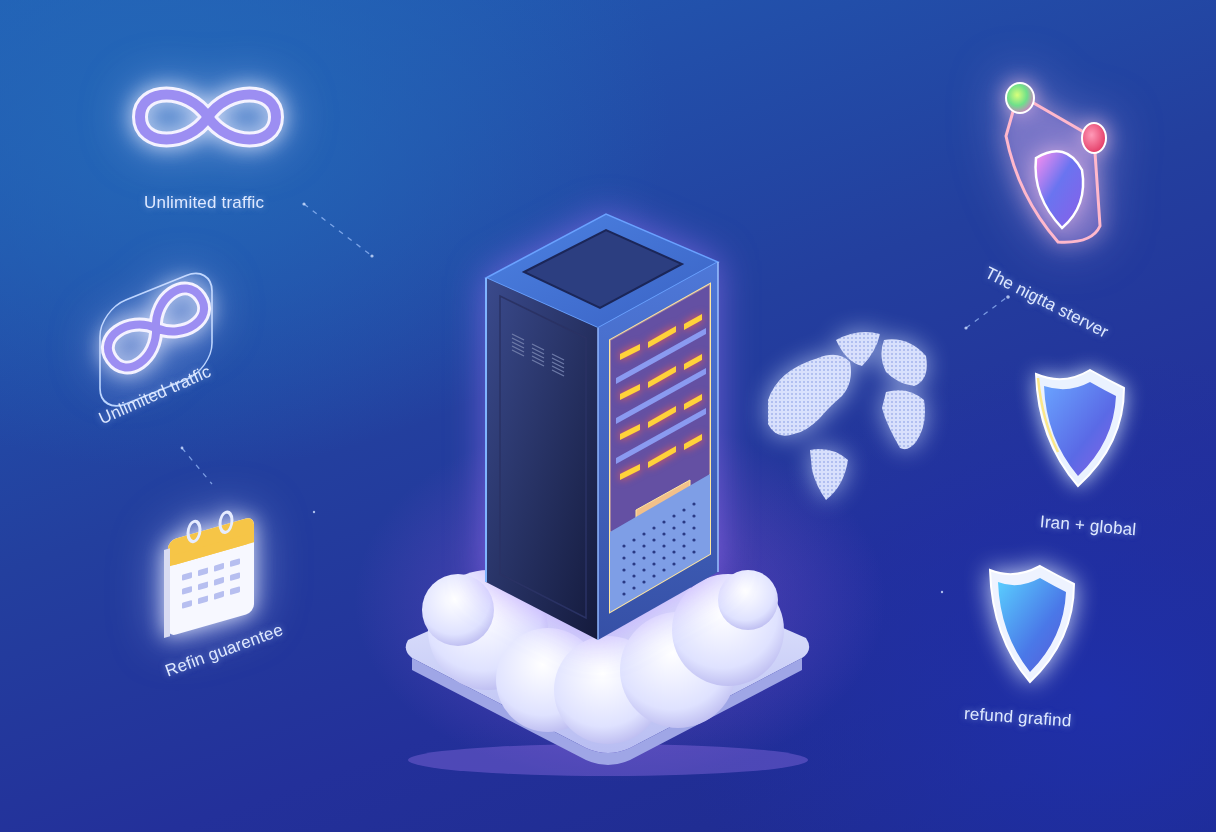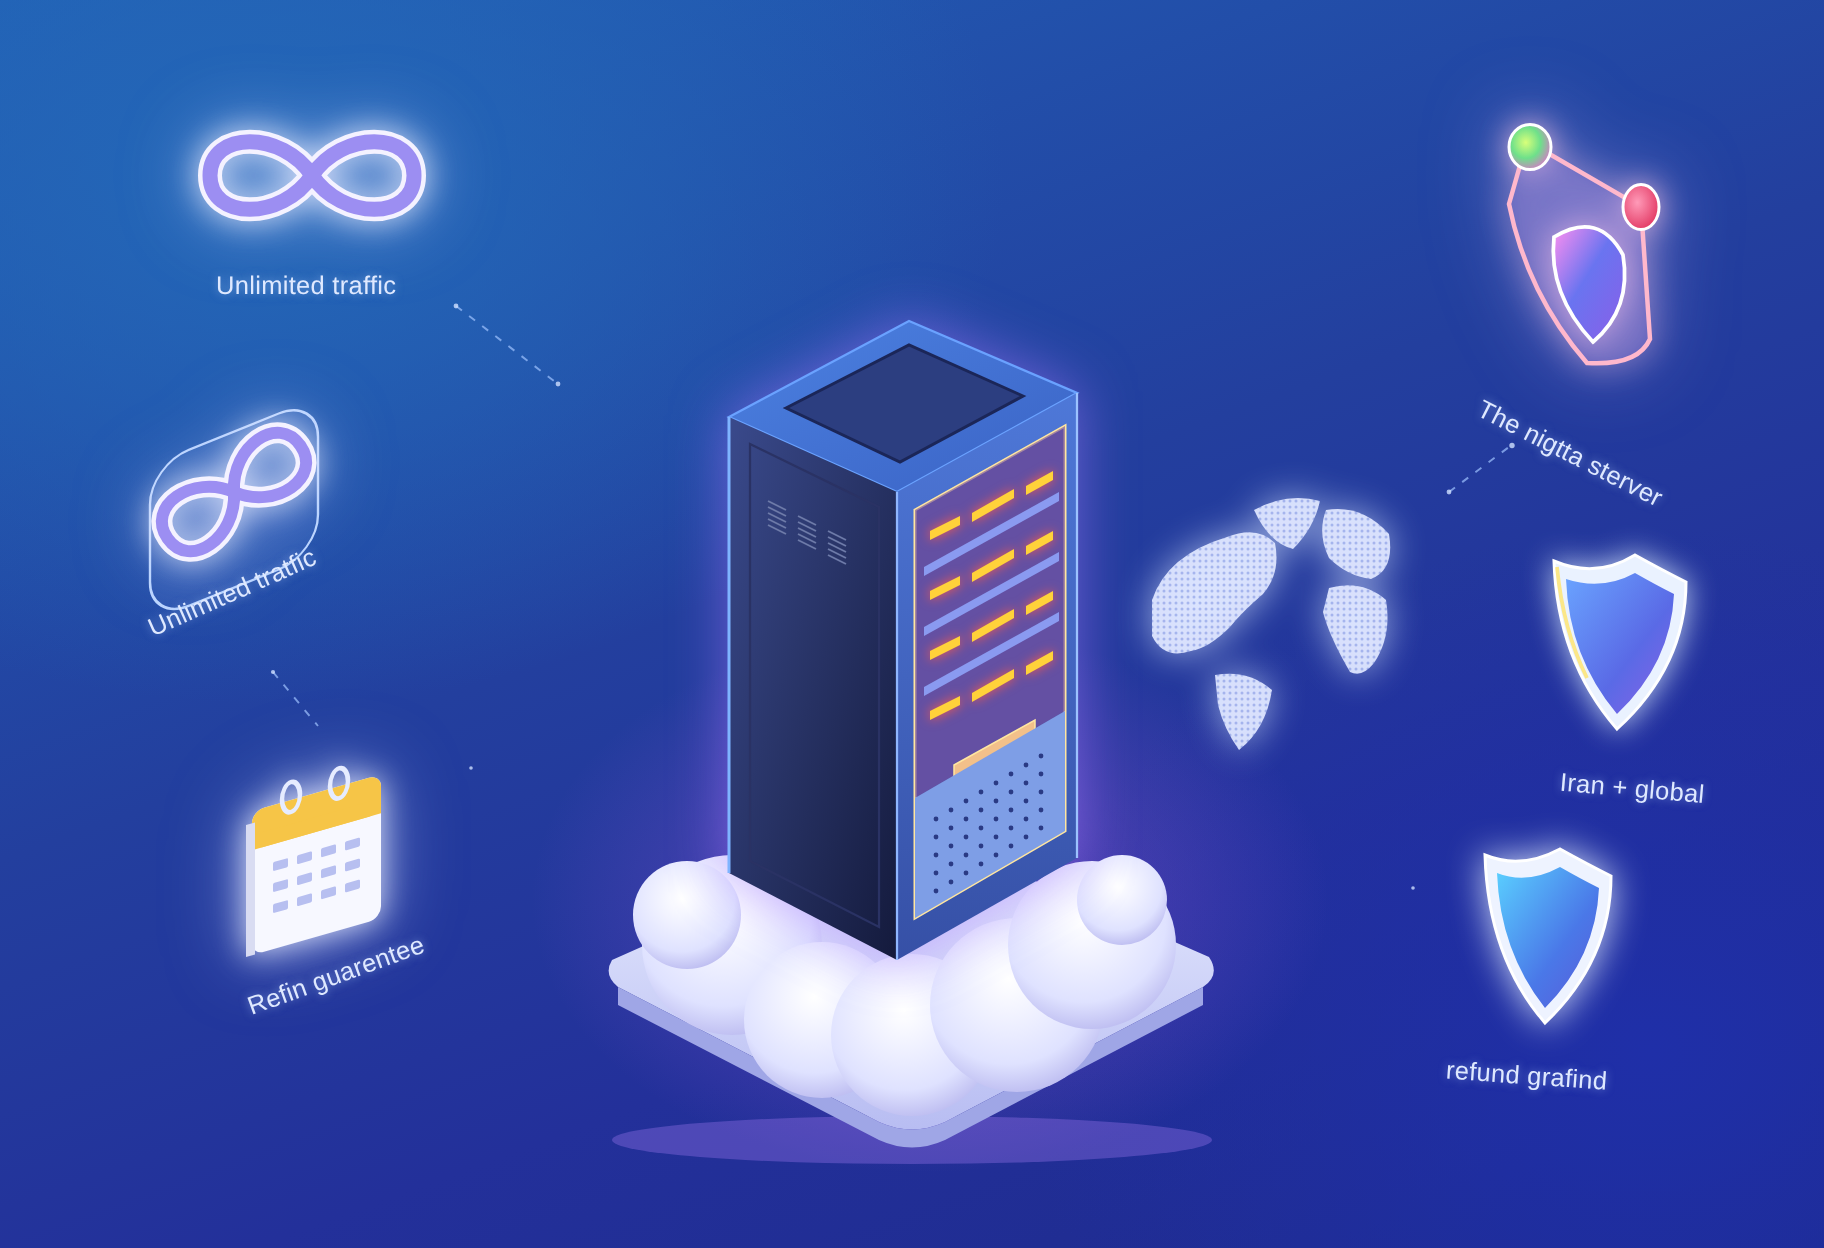--- a/index.html
+++ b/index.html
@@ -40,21 +40,21 @@
     <circle cx="942" cy="592" r="1.2"></circle>
   </g>
 </svg>
 
 <div class="abs glow-soft" style="left:128px;top:72px;width:160px;height:90px;">
   <svg width="160" height="90" viewBox="0 0 160 90">
     <path d="M80 45 C 60 15, 12 15, 12 45 C 12 75, 60 75, 80 45 C 100 15, 148 15, 148 45 C 148 75, 100 75, 80 45 Z" fill="none" stroke="#f4f2ff" stroke-width="16" stroke-linecap="round"></path>
     <path d="M80 45 C 60 15, 12 15, 12 45 C 12 75, 60 75, 80 45 C 100 15, 148 15, 148 45 C 148 75, 100 75, 80 45 Z" fill="none" stroke="#9c8ef2" stroke-width="10" stroke-linecap="round"></path>
   </svg>
 </div>
-<div class="label" style="left:144px;top:181px;">Unlimited traffic</div>
+<div class="label" style="left:144px;top:193px;">Unlimited traffic</div>
 
 <div class="abs" style="left:86px;top:258px;width:140px;height:140px;">
   <svg width="140" height="140" viewBox="0 0 140 140">
     <rect x="14" y="18" width="112" height="104" rx="26" fill="rgba(120,160,240,0.12)" stroke="#bcd6ff" stroke-width="1.6" transform="skewY(-22) translate(0,40)"></rect>
   </svg>
   <svg class="abs glow-soft" style="left:8px;top:30px;" width="124" height="80" viewBox="0 0 124 80">
     <g transform="rotate(-35 62 40)">
       <path d="M62 40 C 46 14, 8 14, 8 40 C 8 66, 46 66, 62 40 C 78 14, 116 14, 116 40 C 116 66, 78 66, 62 40 Z" fill="none" stroke="#f4f2ff" stroke-width="14" stroke-linecap="round"></path>
       <path d="M62 40 C 46 14, 8 14, 8 40 C 8 66, 46 66, 62 40 C 78 14, 116 14, 116 40 C 116 66, 78 66, 62 40 Z" fill="none" stroke="#9c8ef2" stroke-width="8" stroke-linecap="round"></path>
     </g>

